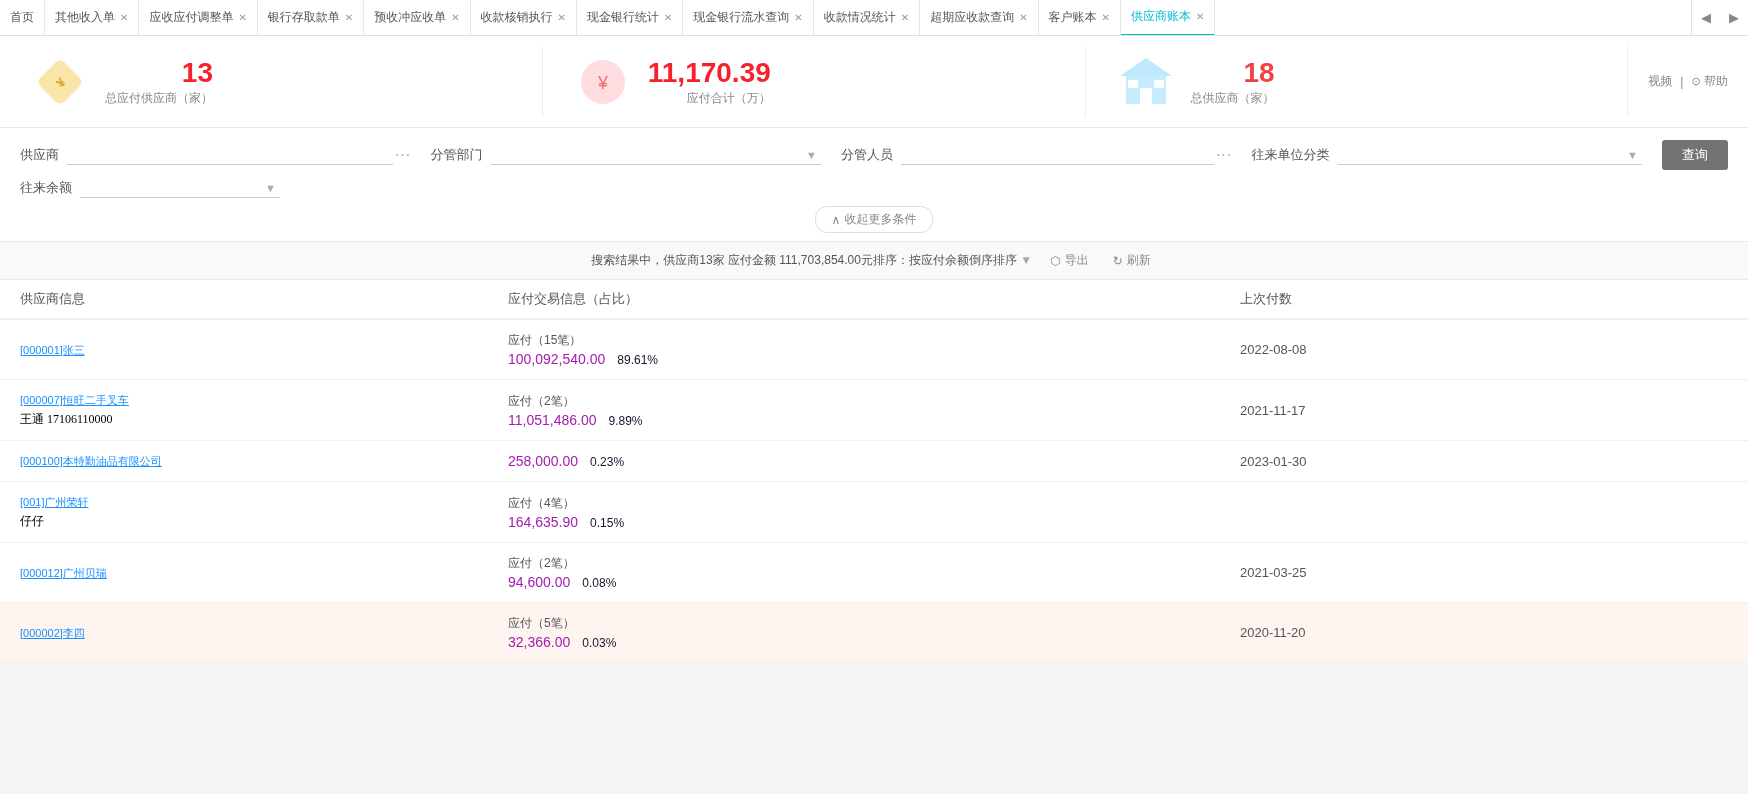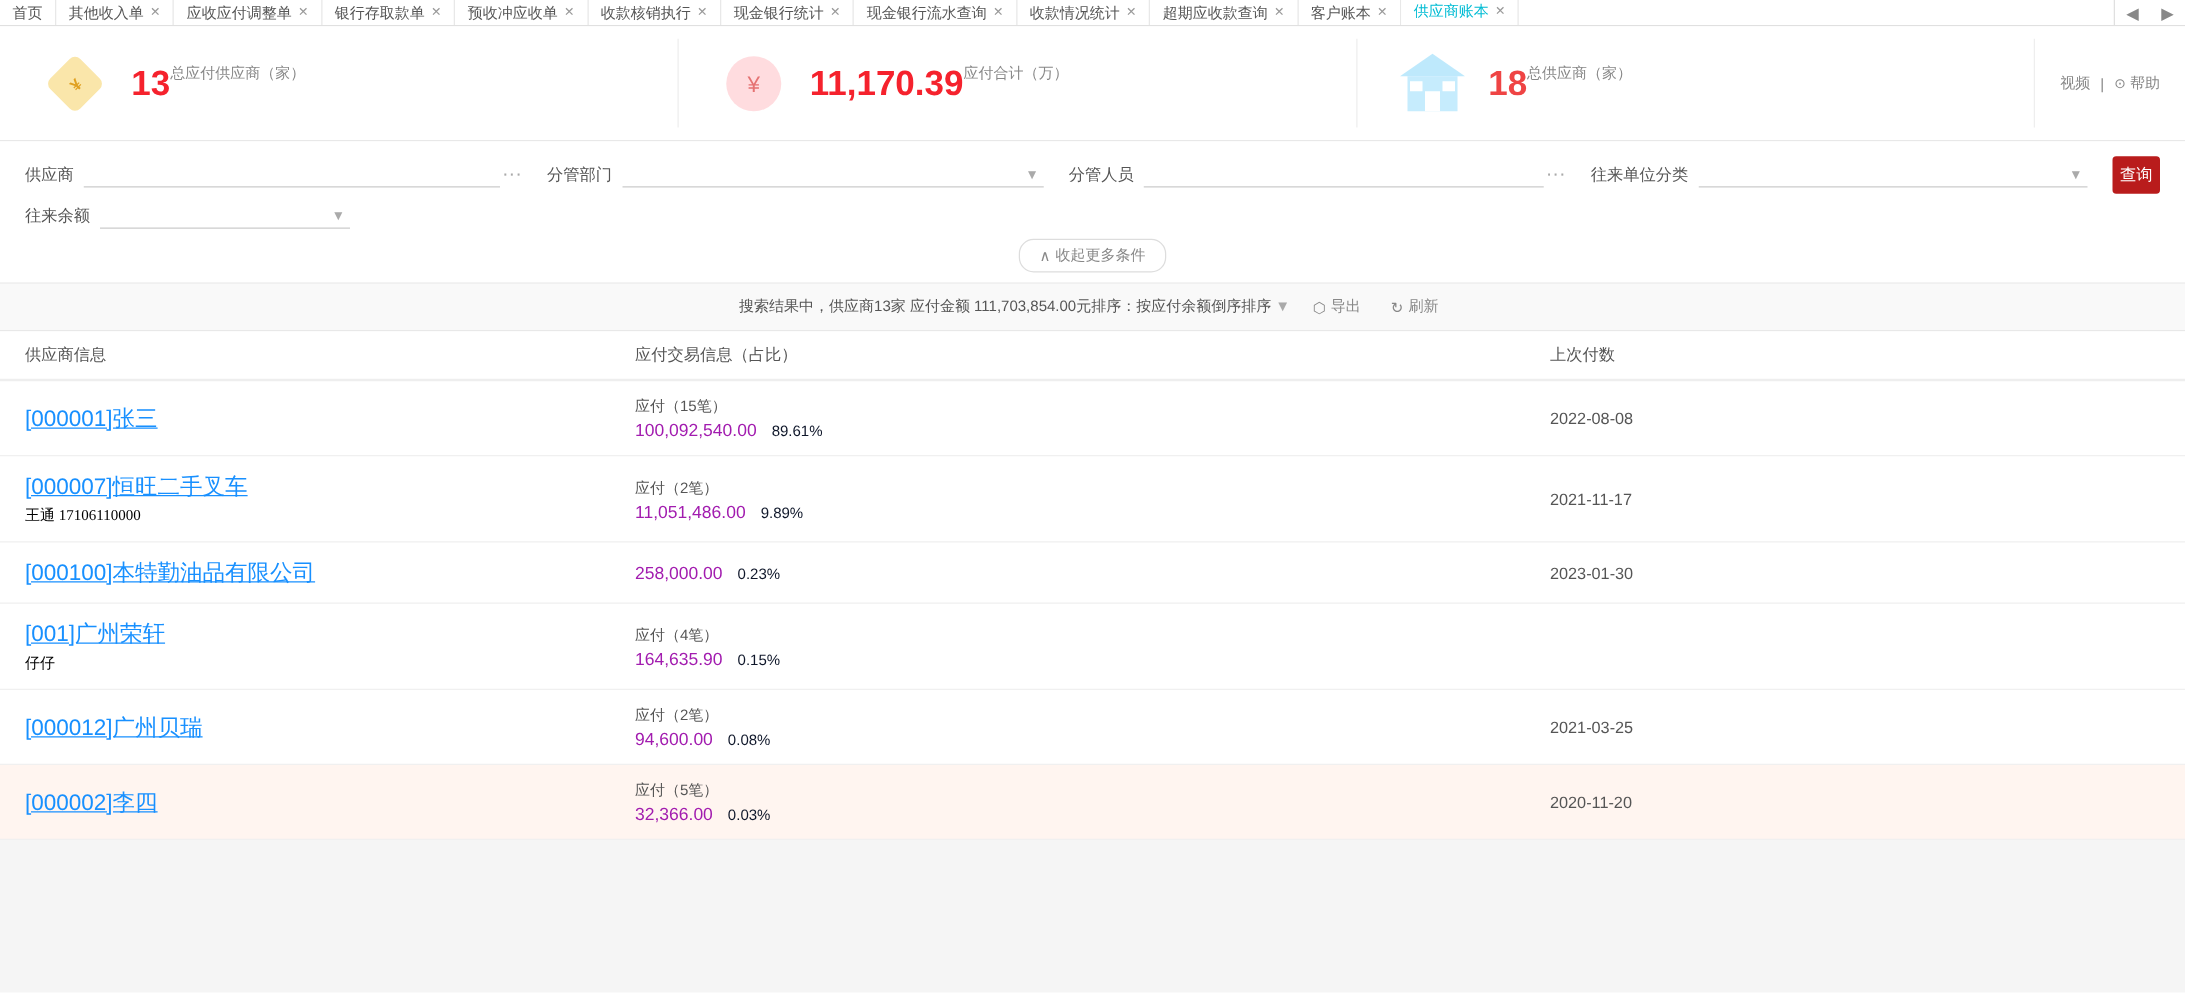--- a/index.html
+++ b/index.html
@@ -1,21 +1,21 @@
 <!DOCTYPE html>
 <html><head>
   <meta charset="utf-8">
   <style>
     * { box-sizing: border-box; margin: 0; padding: 0; }
     body { font-family: 'Microsoft YaHei', Arial, sans-serif; font-size: 13px; background: #f5f5f5; color: #333; overflow-x: hidden; }
 
     
     .top-nav {
       display: flex; align-items: center; background: #fff; border-bottom: 1px solid #e0e0e0;
-      height: 21px; overflow: hidden; white-space: nowrap;
+      height: 36px; overflow: hidden; white-space: nowrap; font-family: Liberation Serif, serif;
     }
     .nav-tab {
       display: inline-flex; align-items: center; padding: 0 10px; height: 36px;
       border-right: 1px solid #e8e8e8; cursor: pointer; font-size: 12px; color: #555;
       position: relative; flex-shrink: 0;
     }
     .nav-tab.active { color: #00bcd4; border-bottom: 2px solid #00bcd4; background: #fff; }
     .nav-tab .close-btn { margin-left: 5px; color: #999; font-size: 10px; cursor: pointer; }
     .nav-arrows { margin-left: auto; display: flex; align-items: center; border-left: 1px solid #e0e0e0; }
     .nav-arrow { width: 28px; height: 36px; display: flex; align-items: center; justify-content: center; cursor: pointer; color: #888; }
@@ -24,21 +24,21 @@
     .stats-bar {
       display: flex; background: #fff; border-bottom: 1px solid #e8e8e8;
       padding: 10px 0; align-items: center;
     }
     .stat-card {
       display: flex; align-items: center; padding: 8px 30px; flex: 1;
       border-right: 1px solid #eee;
     }
     .stat-card:last-child { border-right: none; }
     .stat-icon { width: 60px; height: 55px; display: flex; align-items: center; justify-content: center; margin-right: 15px; }
-    .stat-info { display: flex; flex-direction: row; text-align: right; }
+    .stat-info { display: flex; flex-direction: column; text-align: right; }
     .stat-value { font-size: 28px; font-weight: bold; color: #f5222d; line-height: 1.2; }
     .stat-label { font-size: 12px; color: #888; margin-top: 0; }
     .top-right-links {
       display: flex; align-items: center; padding: 0 20px; font-size: 12px; color: #888;
       gap: 8px; flex-shrink: 0;
     }
     .top-right-links span { cursor: pointer; color: #888; }
 
     
     .search-bar {
@@ -51,21 +51,21 @@
     .search-field label { font-size: 13px; color: #555; white-space: nowrap; margin-right: 8px; flex-shrink: 0; }
     .search-input {
       flex: 1; border: none; border-bottom: 1px solid #ccc; outline: none;
       font-size: 13px; padding: 2px 4px; color: #333; background: transparent;
     }
     .search-input::placeholder { color: #ccc; }
     .select-wrapper { flex: 1; position: relative; display: flex; align-items: center; }
     .select-wrapper .dropdown-icon { position: absolute; right: 4px; color: #aaa; font-size: 11px; pointer-events: none; }
     .ellipsis-btn { color: #aaa; font-size: 16px; cursor: pointer; margin-left: 2px; }
     .search-btn {
-      background: #b91c1c; color: #fff; border: none; padding: 6px 6px;
+      background: #737373; color: #fff; border: none; padding: 6px 20px;
       border-radius: 3px; cursor: pointer; font-size: 13px; flex-shrink: 0;
     }
     .collapse-btn {
       display: flex; align-items: center; justify-content: center; gap: 4px;
       color: #888; font-size: 12px; cursor: pointer; padding: 4px 16px;
       margin: 0 auto; width: fit-content; border: 1px solid #ddd; border-radius: 12px;
       background: #fff; margin-top: 4px;
     }
 
     
@@ -86,21 +86,21 @@
       display: grid; grid-template-columns: 2fr 3fr 2fr;
       padding: 10px 20px; border-bottom: 2px solid #eee;
       font-size: 13px; color: #555; font-weight: 500;
     }
     .table-row {
       display: grid; grid-template-columns: 2fr 3fr 2fr;
       padding: 12px 20px; border-bottom: 1px solid #f0f0f0;
       align-items: center; cursor: pointer;
     }
     .table-row.highlighted { background: #fff5f0; }
-    .supplier-link { color: #1890ff; text-decoration: underline; cursor: pointer; font-size: 18px; }
+    .supplier-link { color: #1890ff; text-decoration: underline; cursor: pointer; font-size: 11px; }
     .supplier-sub { font-size: 12px; color: #000000; margin-top: 3px; font-family: Liberation Serif, serif; }
     .tx-label { font-size: 12px; color: #555; margin-bottom: 2px; }
     .tx-amount { font-size: 14px; color: #a21caf; font-weight: 500; cursor: pointer; }
     .tx-percent { font-size: 12px; color: #0f172a; margin-left: 12px; }
     .tx-row { display: flex; align-items: baseline; }
     .last-payment { font-size: 13px; color: #555; }
   </style>
 </head>
 <body>
 

